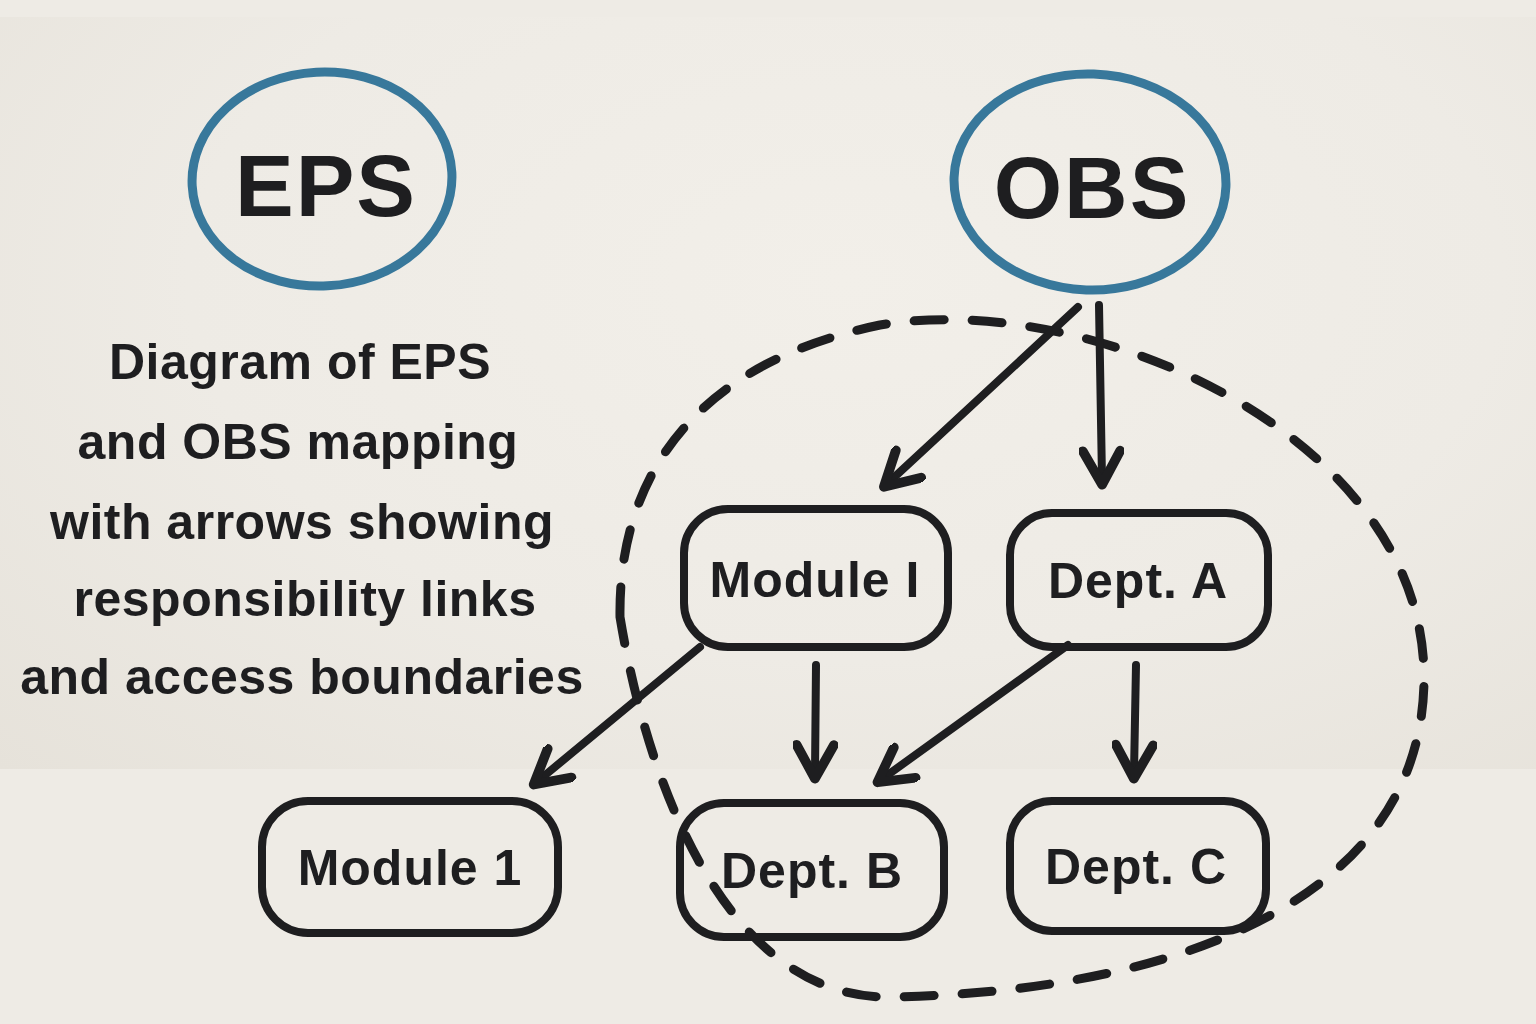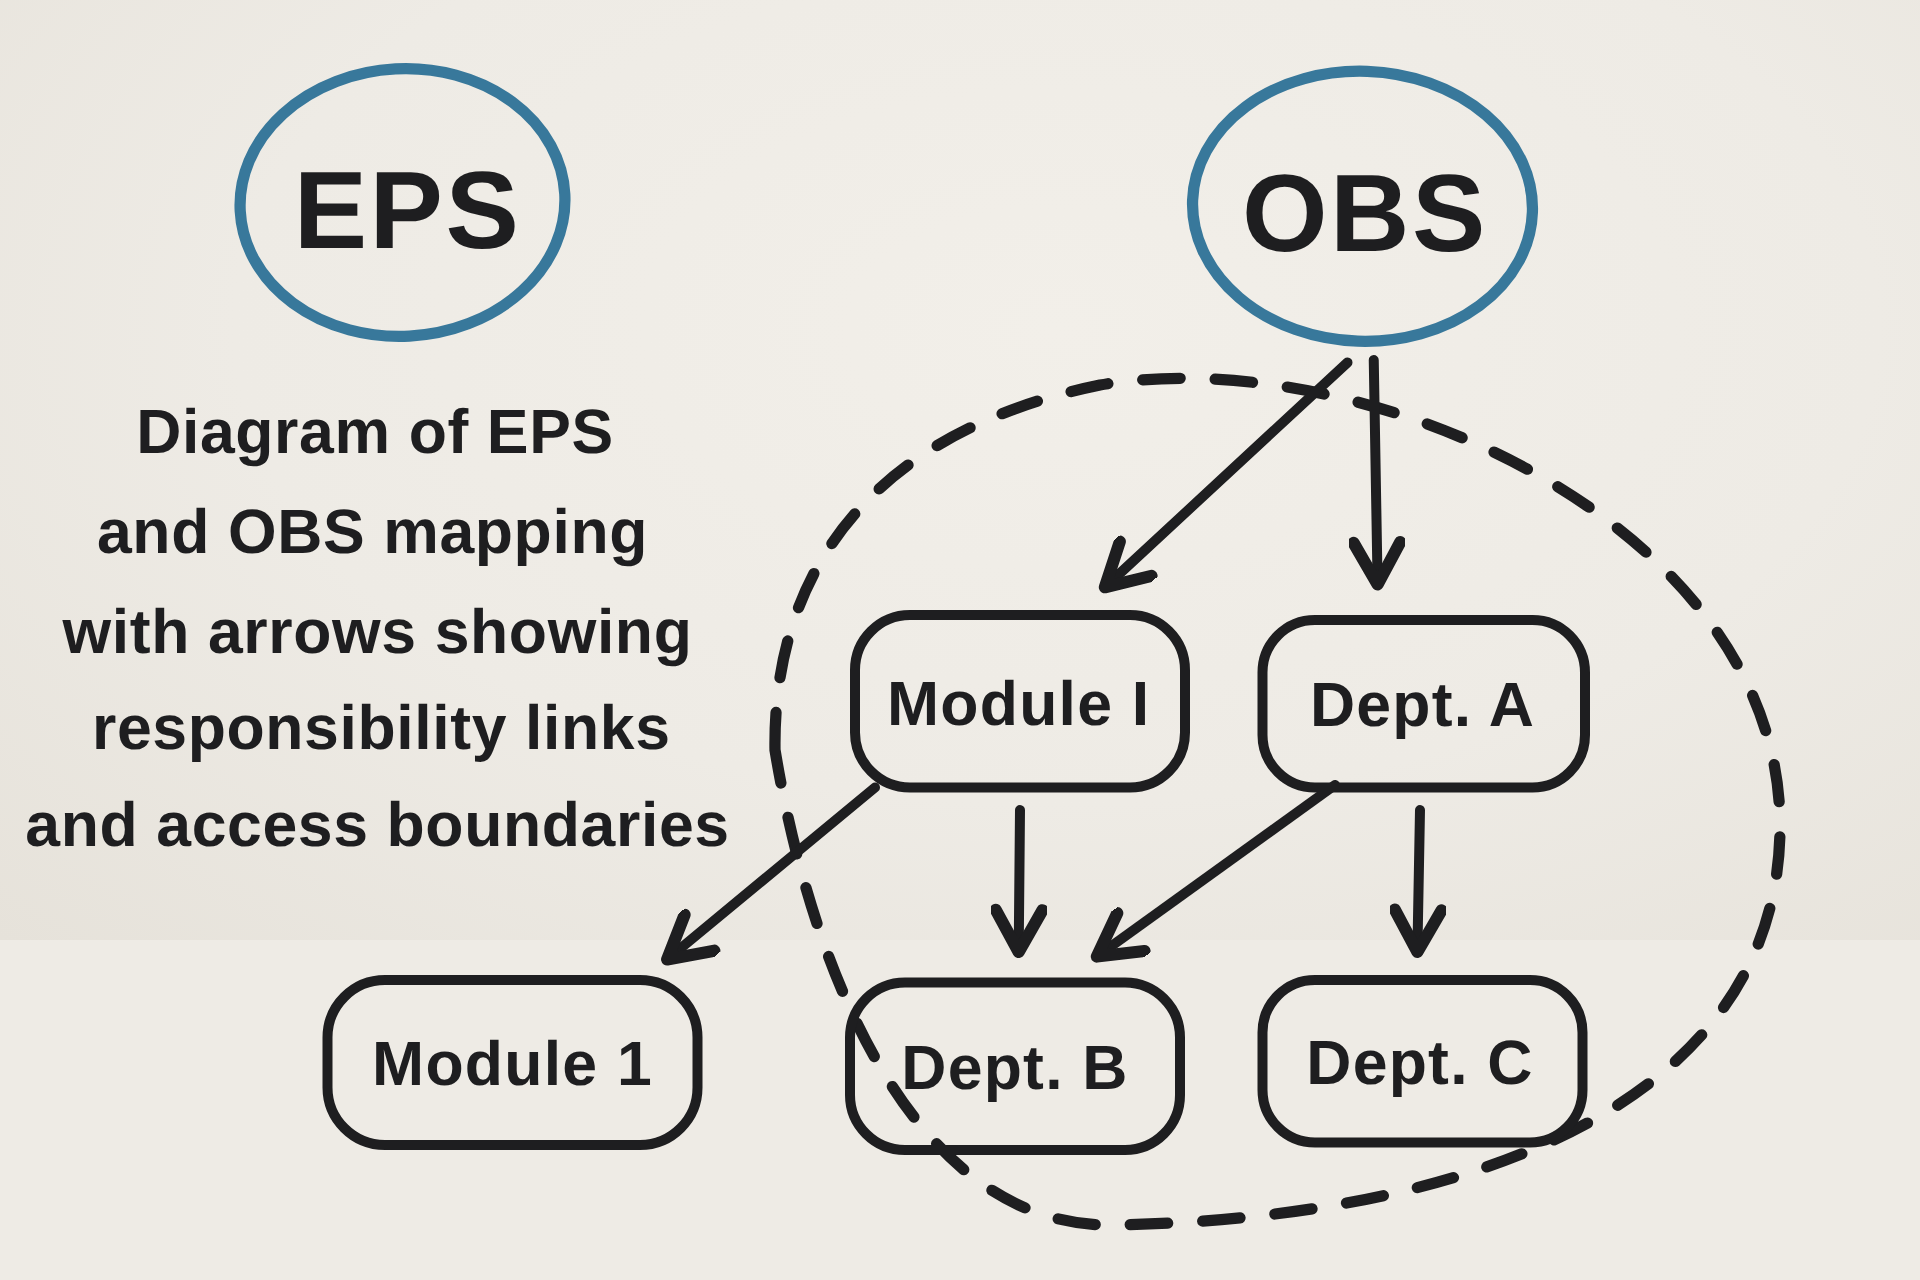--- a/index.html
+++ b/index.html
@@ -9,20 +9,21 @@
   }
   html,body{margin:0;padding:0;}
   body{
     width:1536px;height:1024px;overflow:hidden;
     font-family:"Liberation Sans","DejaVu Sans",sans-serif;
     background:var(--bg);
   }
   .board{
     position:relative;width:1536px;height:752px;
     background:radial-gradient(ellipse at 55% 35%, #F2EFE9 0%, var(--bg) 55%, #E6E2DA 100%);
+    margin-top:17px;
   }
   svg{position:absolute;inset:0;display:block;}
   .blue-ellipse{fill:none;stroke:var(--blue);stroke-width:9;stroke-linecap:round;}
   .node-box{fill:none;stroke:var(--ink);stroke-width:8;stroke-linejoin:round;}
   .edge{fill:none;stroke:var(--ink);stroke-width:8;stroke-linecap:round;}
   .dashed-boundary{
     fill:none;stroke:var(--ink);stroke-width:9;stroke-linecap:round;
     stroke-dasharray:30 28;
   }
   .arrow-head{fill:none;stroke:var(--ink);stroke-width:2.6;stroke-linecap:round;stroke-linejoin:round;}

